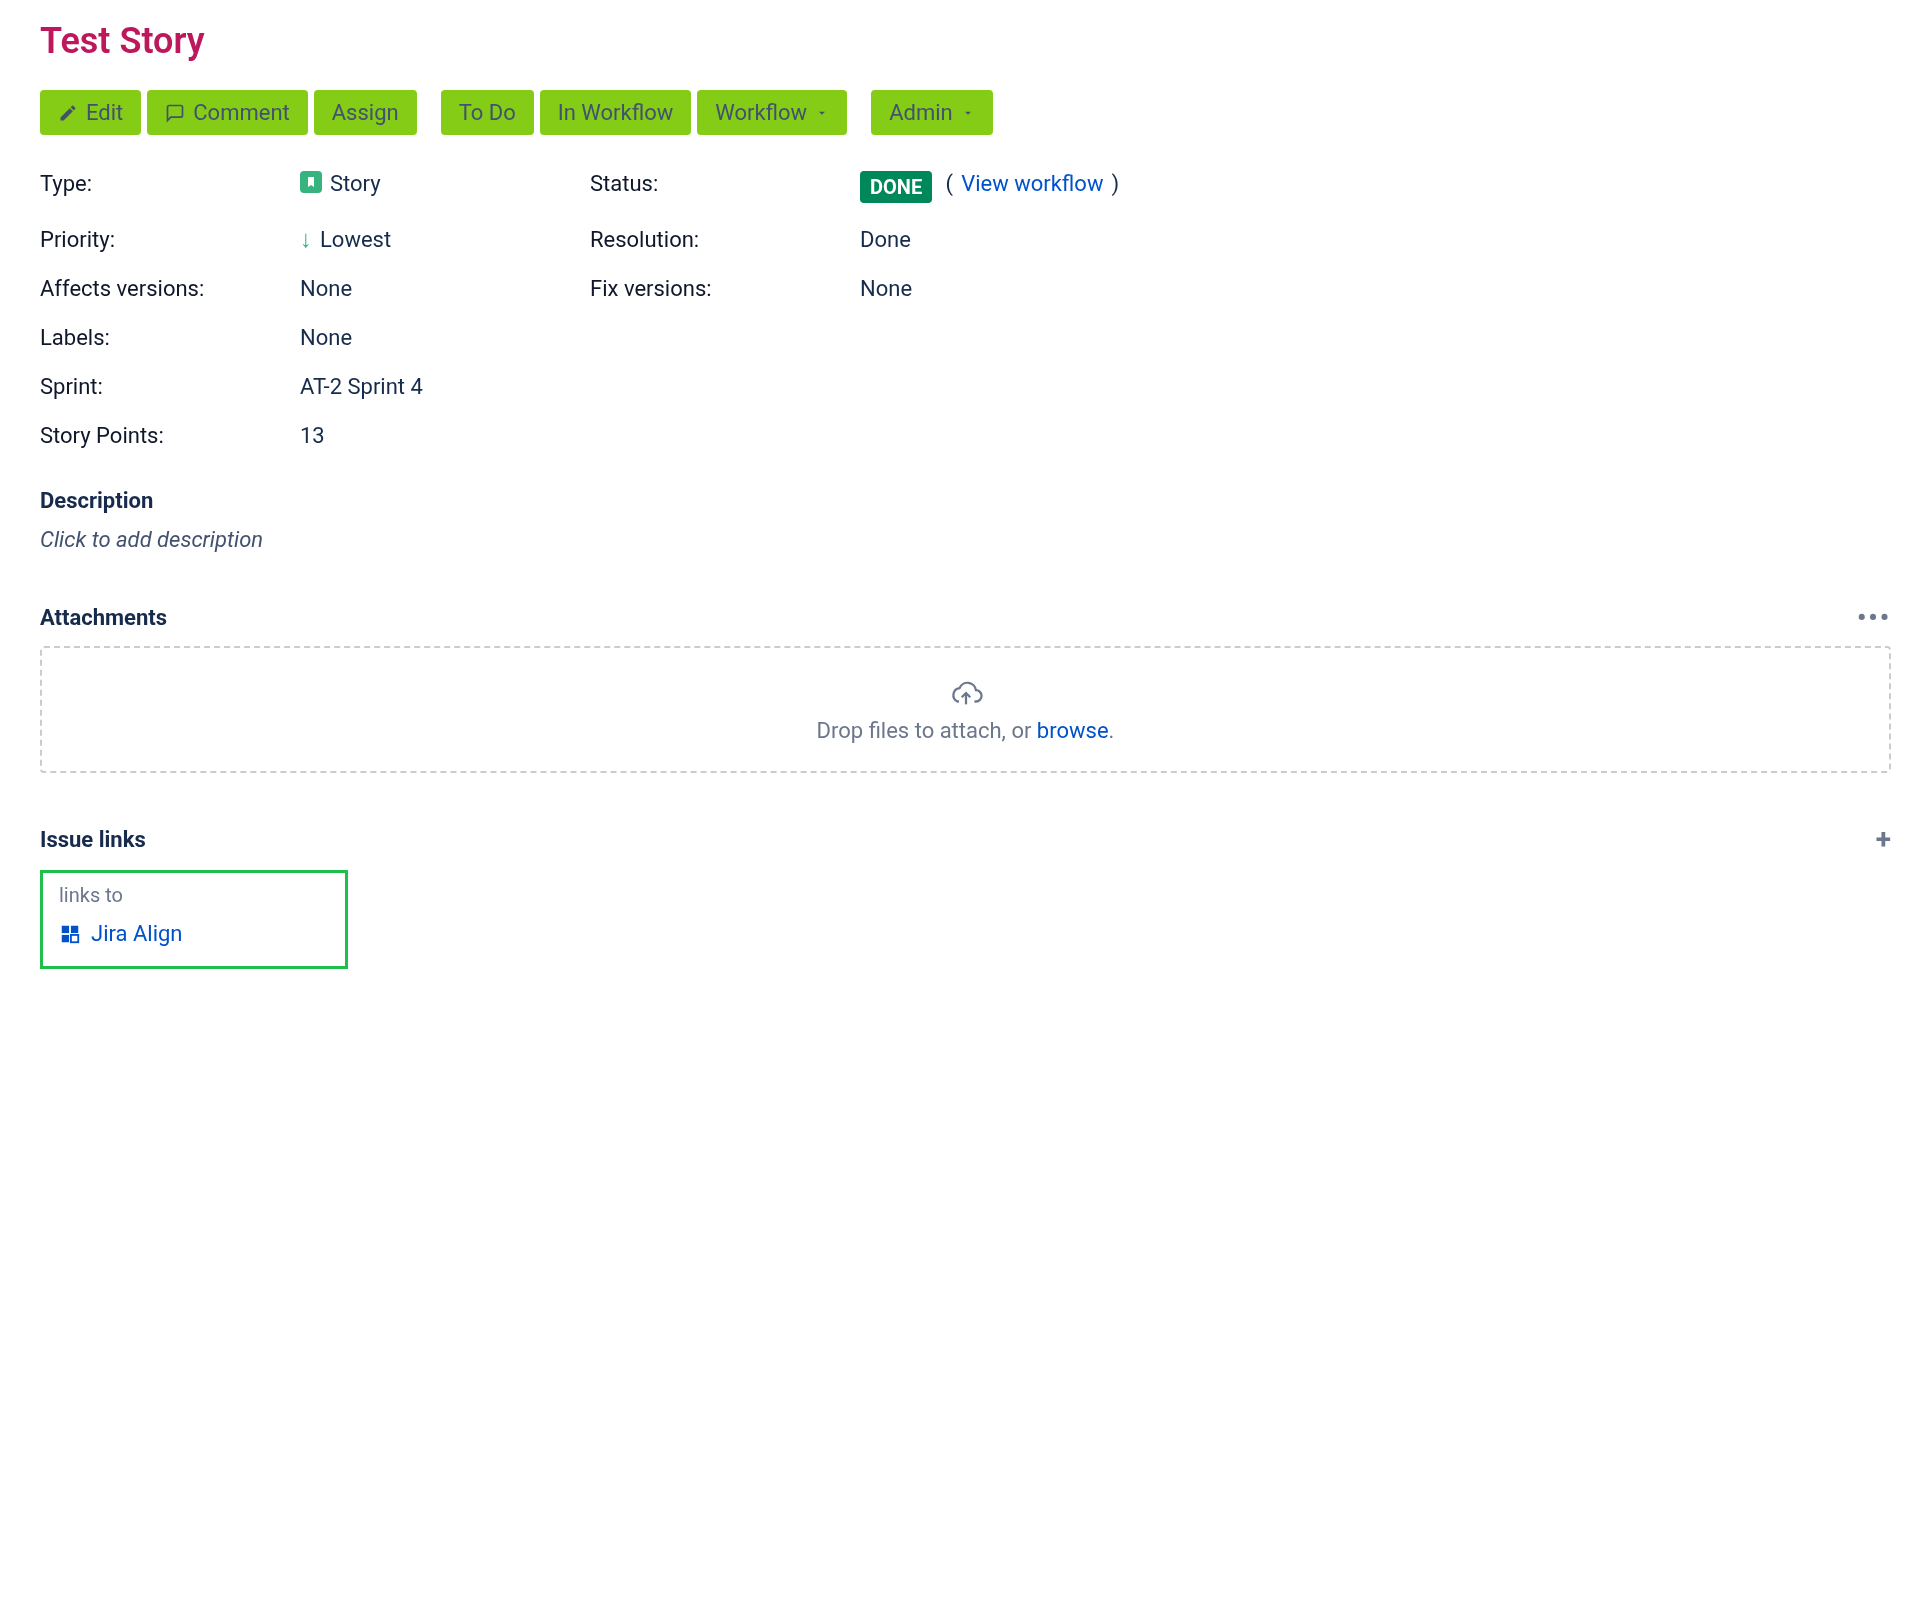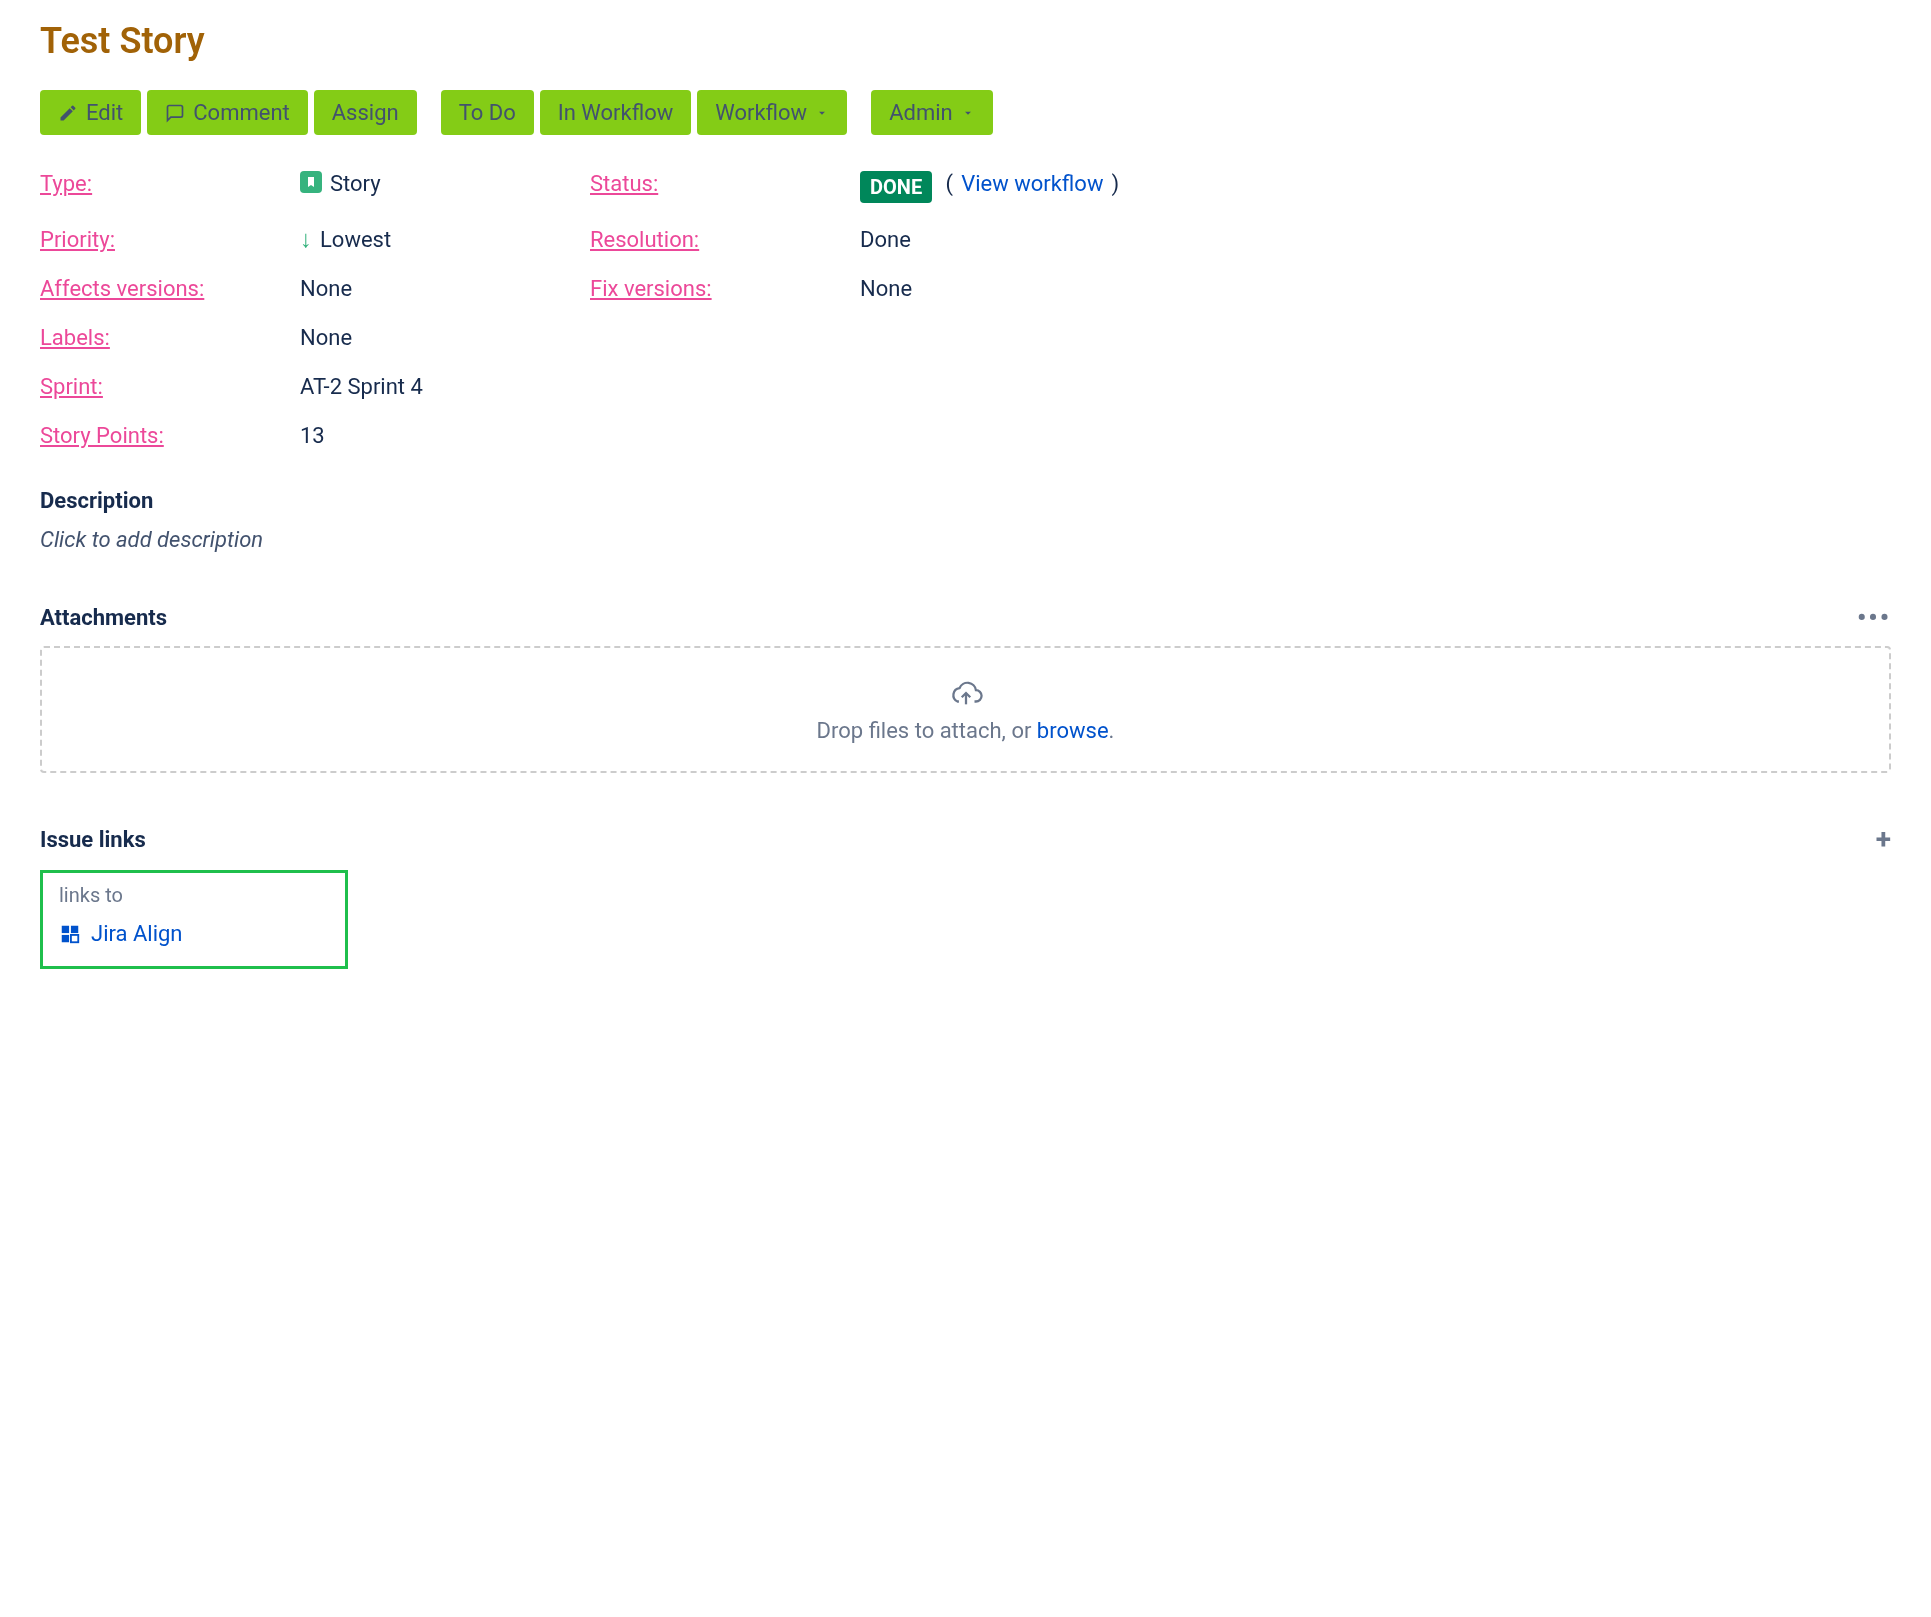--- a/index.html
+++ b/index.html
@@ -6,21 +6,21 @@
     body {
       font-family: -apple-system, BlinkMacSystemFont, "Segoe UI", Roboto, Helvetica, Arial, sans-serif;
       background: #fff;
       color: #172B4D;
       padding: 20px 40px;
       font-size: 22px;
     }
     .page-title {
       font-size: 36px;
       font-weight: 600;
-      color: #a16207;
+      color: #be185d;
       margin-bottom: 28px;
     }
     .toolbar {
       display: flex;
       gap: 8px;
       margin-bottom: 36px;
     }
     .toolbar-group { display: flex; gap: 6px; }
     .toolbar button {
       background: #84cc16;
@@ -35,21 +35,21 @@
       gap: 8px;
       font-family: inherit;
     }
     .icon-svg { width: 20px; height: 20px; display: inline-block; }
     .fields {
       display: grid;
       grid-template-columns: 260px 290px 270px 1fr;
       row-gap: 24px;
       margin-bottom: 40px;
     }
-    .field-label { color: #ec4899; font-size: 22px; text-decoration: underline; }
+    .field-label { color: #0f172a; font-size: 22px; }
     .field-value { color: #172B4D; font-size: 22px; display: flex; align-items: flex-start; gap: 8px; }
     .story-icon {
       width: 22px; height: 22px; background: #36B37E; border-radius: 4px;
       display: inline-flex; align-items: center; justify-content: center; color: #fff;
     }
     .arrow-down { color: #36B37E; font-size: 24px; font-weight: bold; line-height: 1;}
     .status-badge {
       background: #00875A; color: #fff; font-weight: 700; padding: 4px 10px;
       border-radius: 4px; font-size: 20px; display: inline-block;
     }

